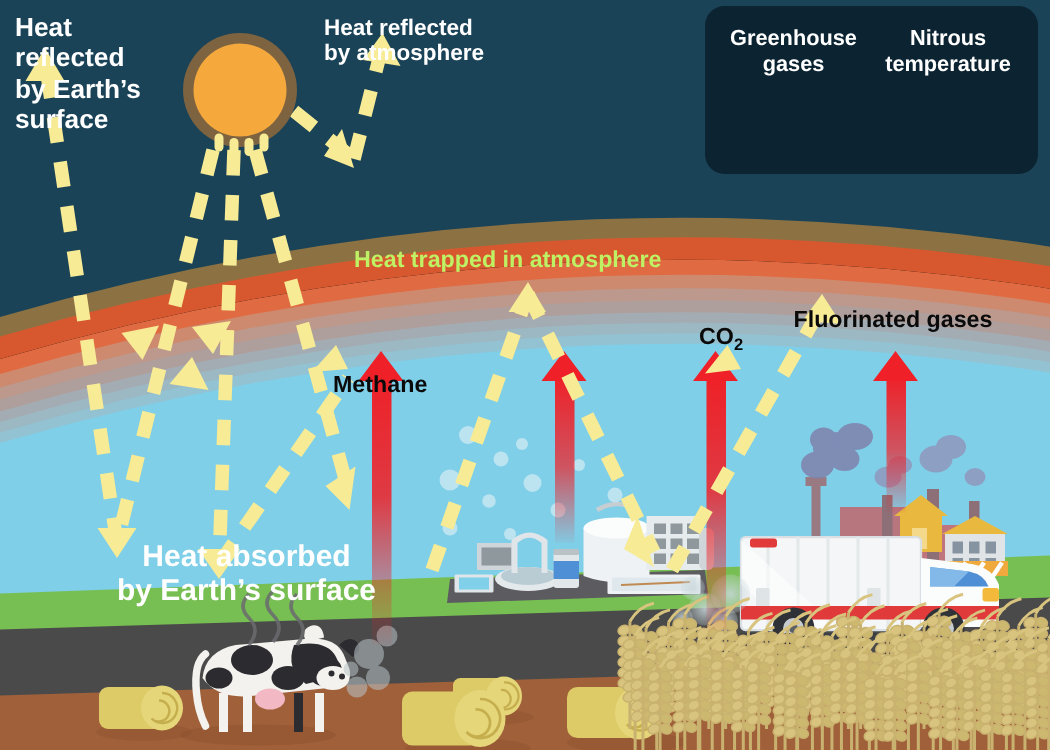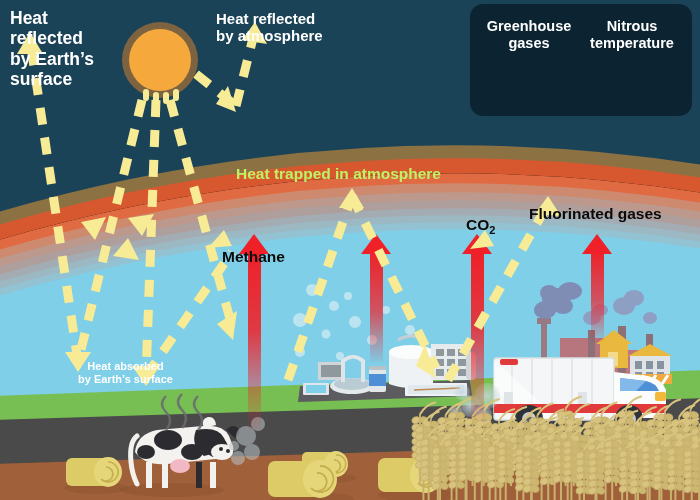--- a/index.html
+++ b/index.html
@@ -10,21 +10,21 @@
   }
   #stage{position:relative;width:700px;height:500px;overflow:hidden;}
   #stage svg.layer{position:absolute;left:0;top:0;width:700px;height:500px;}
 
   .lbl{position:absolute;white-space:pre;font-weight:bold;line-height:1.16;}
   .lbl-white{color:#ffffff;}
 
   #t-heat-reflected-earth{left:10px;top:8px;font-size:17.5px;color:#fff;}
   #t-heat-reflected-atm{left:216px;top:10px;font-size:15px;color:#fff;}
   #t-heat-trapped{left:236px;top:165px;font-size:15.5px;color:#bef264;}
-  #t-heat-absorbed{left:78px;top:360px;font-size:11px;color:#fff;text-align:center;}
+  #t-heat-absorbed{left:78px;top:360px;font-size:20px;color:#fff;text-align:center;}
 
   .gaslbl{position:absolute;font-size:15.5px;font-weight:bold;color:#0a0a0a;}
   #g-methane{left:222px;top:216px;margin-top:32px;}
   #g-nitrous{left:320px;top:216px;}
   #g-co2{left:466px;top:216px;}
   #g-fluor{left:529px;top:205px;}
   #g-co2 sub{font-size:11px;}
 
   
   #legend{

